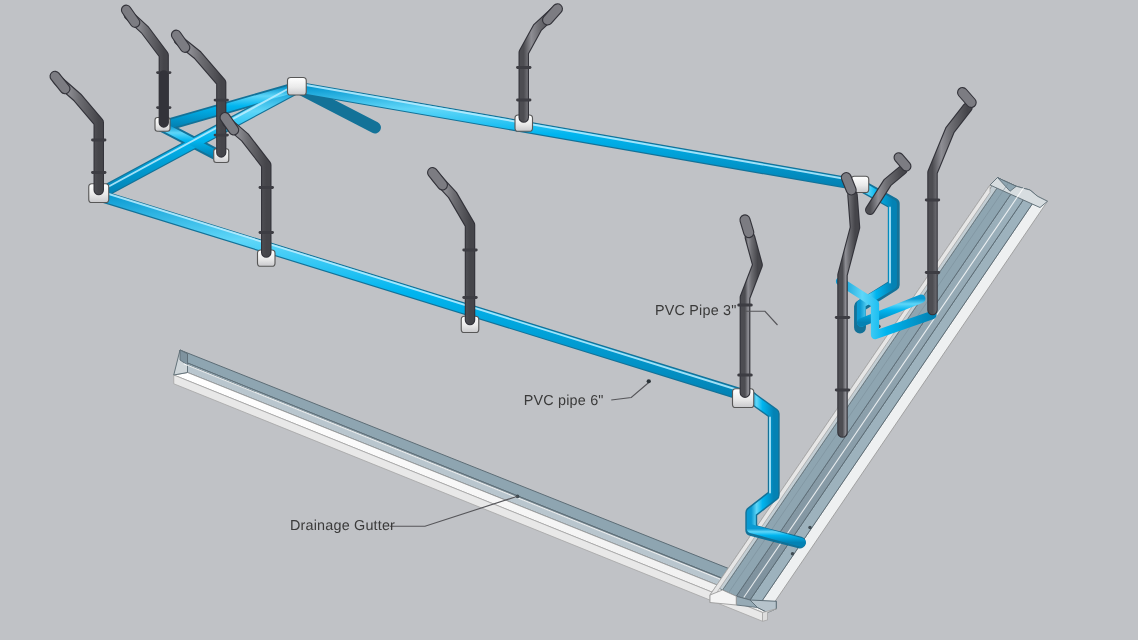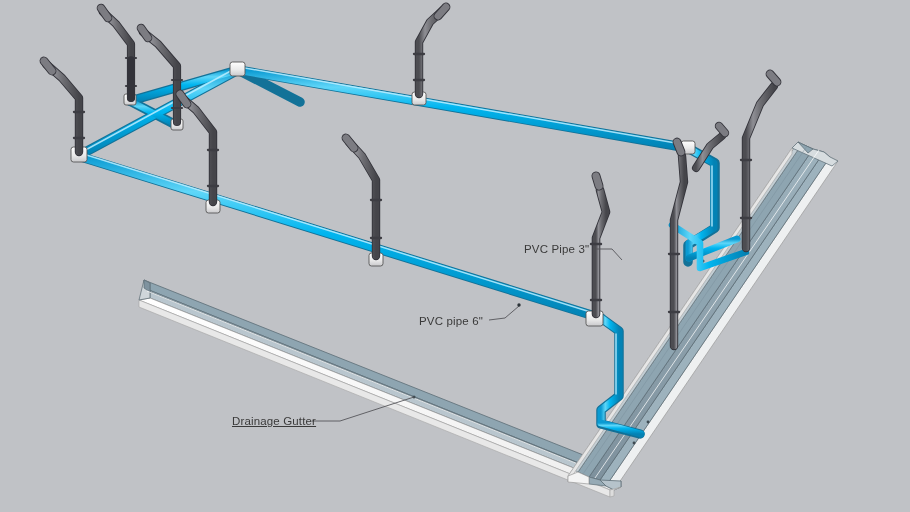--- a/index.html
+++ b/index.html
@@ -24,21 +24,21 @@
   .lbl {
     position: absolute;
     font-family: "Liberation Sans", sans-serif;
     font-size: 11.5px;
     color: #3a3a3a;
     white-space: nowrap;
     letter-spacing: 0.15px;
   }
   #lbl-pvc3 { left: 524px; top: 243px; }
   #lbl-pvc6 { left: 419px; top: 315px; }
-  #lbl-gutter { left: 232px; top: 415px; text-decoration: underline; }
+  #lbl-gutter { left: 232px; top: 415px; }
 </style>
 </head>
 <body>
 
 <div id="stage">
 
   <svg id="scene" viewBox="0 0 910 512">
     <defs>
 
       <linearGradient id="gCyanH" x1="0" y1="0" x2="0" y2="1">

